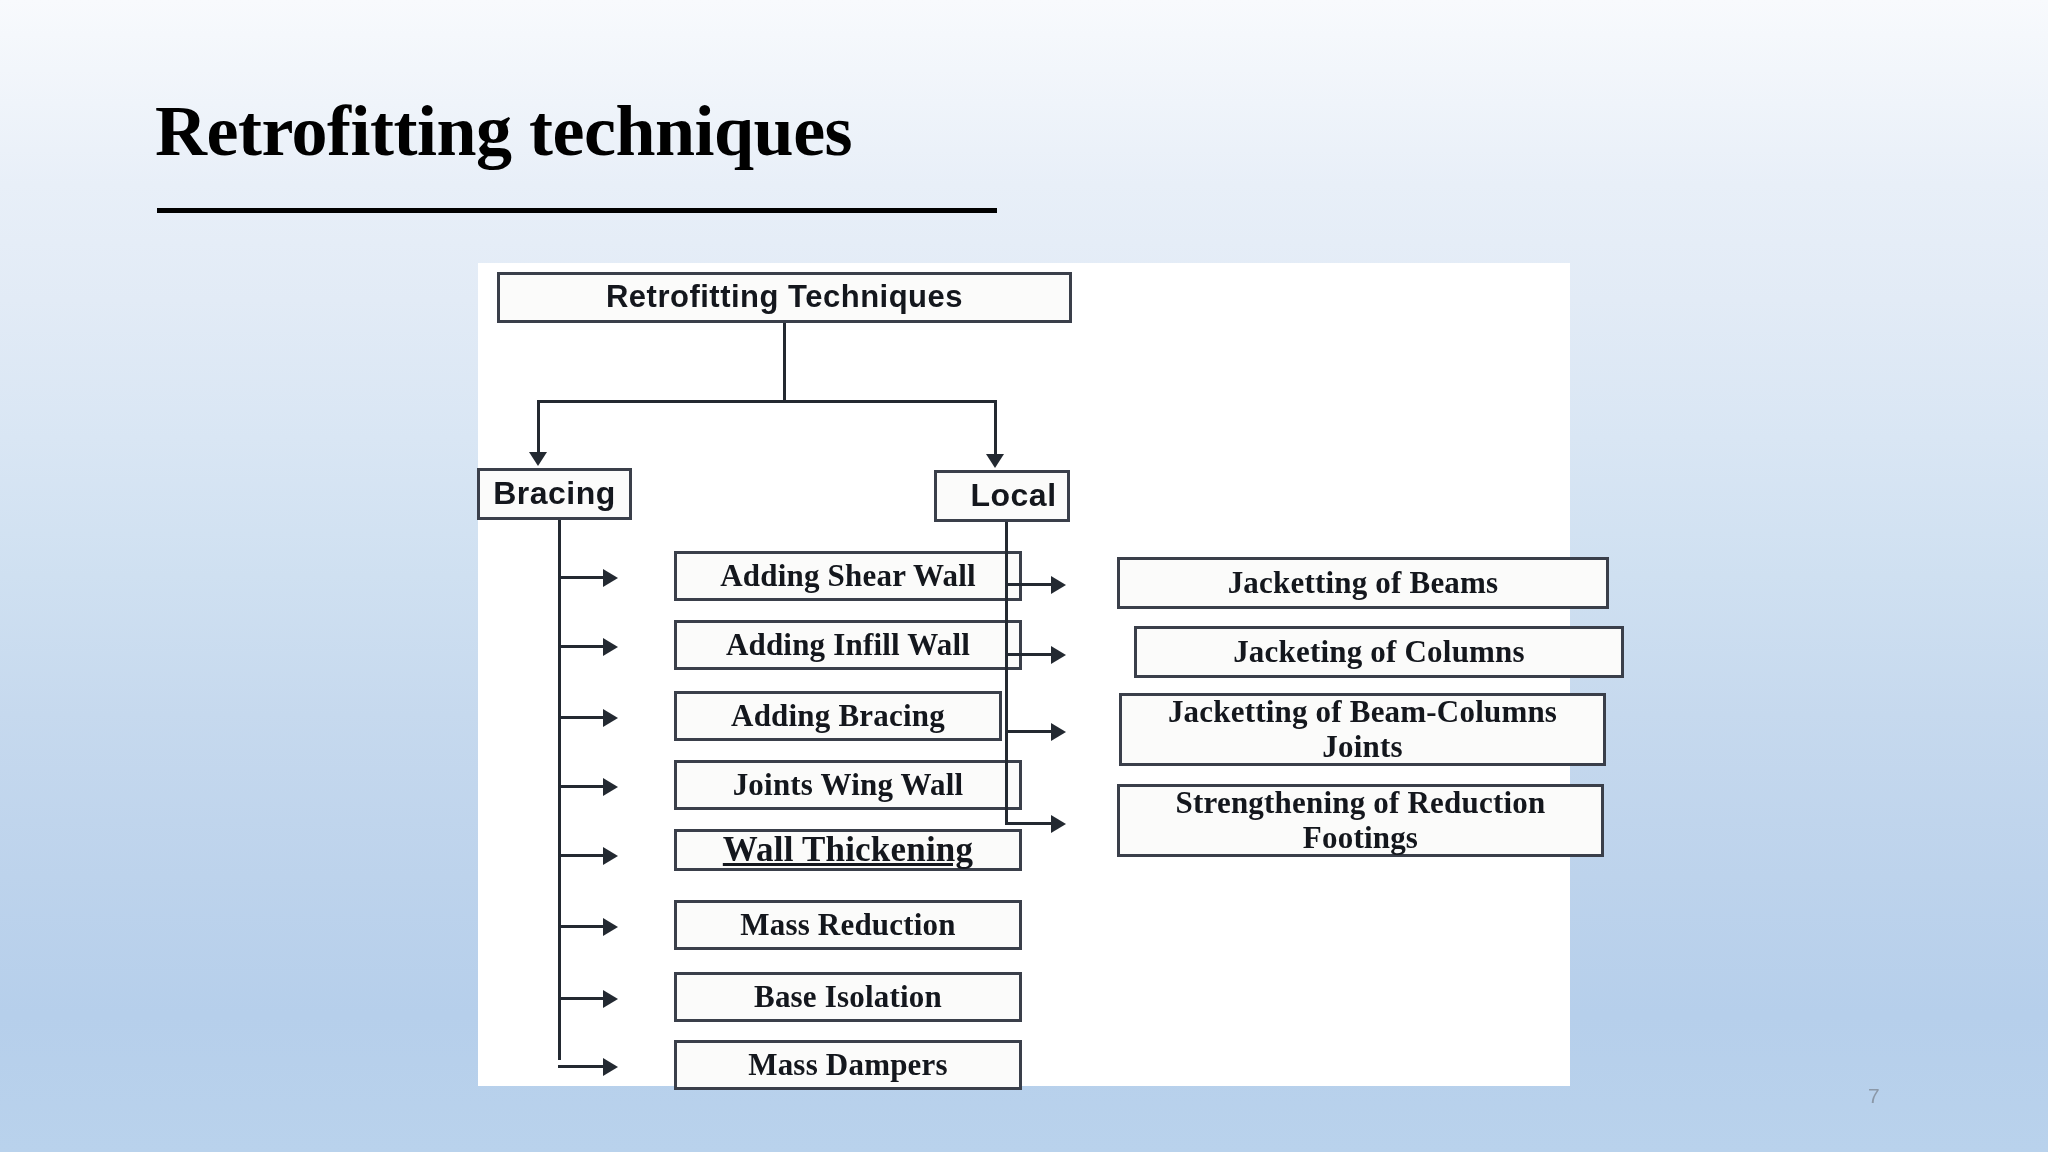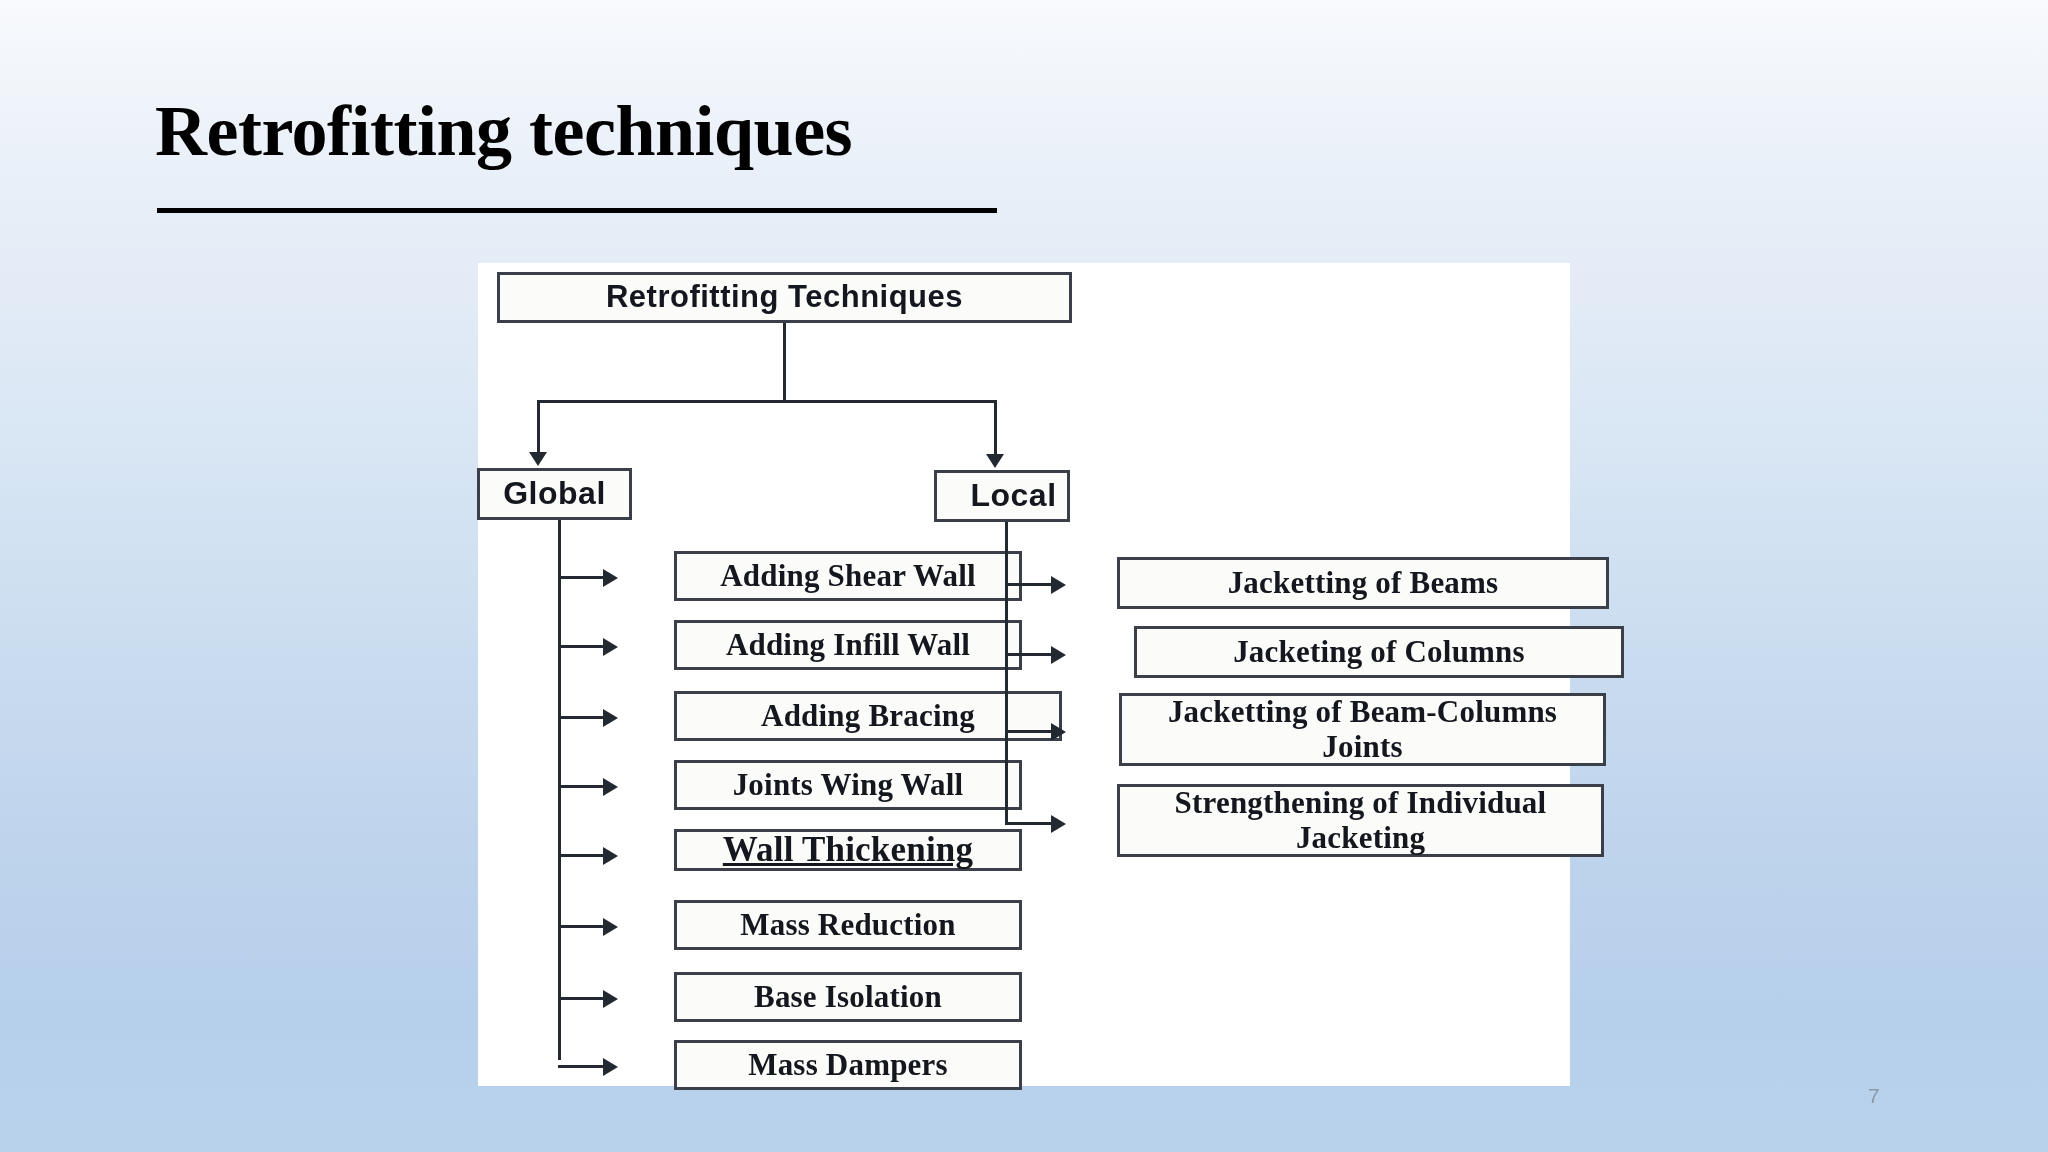--- a/index.html
+++ b/index.html
@@ -136,21 +136,21 @@
 
     <div class="hline" style="left:59px; top:137px; width:460px;"></div>
 
     <div class="vline" style="left:59px; top:137px; height:57px;"></div>
     <div class="arrow-down" style="left:51px; top:189px;"></div>
 
     <div class="vline" style="left:516px; top:137px; height:59px;"></div>
     <div class="arrow-down" style="left:508px; top:191px;"></div>
 
     <div class="dbox sans" style="left:-1px; top:205px; width:155px; height:52px; font-size:32px;">
-      <span class="txt">Global</span>
+      <span class="txt">Bracing</span>
     </div>
 
     <div class="dbox sans" style="left:456px; top:207px; width:136px; height:52px; font-size:32px;padding-left:23px;">
       <span class="txt">Local</span>
     </div>
 
     <div class="vline" style="left:80px; top:257px; height:540px;"></div>
 
     <div class="hline" style="left:80px; top:313px; width:47px;"></div>
     <div class="arrow-right" style="left:125px; top:306px;"></div>
@@ -175,21 +175,21 @@
 
     <div class="hline" style="left:80px; top:802px; width:47px;"></div>
     <div class="arrow-right" style="left:125px; top:795px;"></div>
 
     <div class="dbox serif" style="left:152px; top:288px; width:348px; height:50px; font-size:31px;">
       <span class="txt">Adding Shear Wall</span>
     </div>
     <div class="dbox serif" style="left:152px; top:357px; width:348px; height:50px; font-size:31px;">
       <span class="txt">Adding Infill Wall</span>
     </div>
-    <div class="dbox serif" style="left:152px; top:428px; width:388px; height:50px; font-size:31px;">
+    <div class="dbox serif" style="left:152px; top:428px; width:328px; height:50px; font-size:31px;">
       <span class="txt">Adding Bracing</span>
     </div>
     <div class="dbox serif" style="left:152px; top:497px; width:348px; height:50px; font-size:31px;">
       <span class="txt">Joints Wing Wall</span>
     </div>
     <div class="dbox serif" style="left:152px; top:566px; width:348px; height:42px; font-size:35px;text-decoration:underline;">
       <span class="txt">Wall Thickening</span>
     </div>
     <div class="dbox serif" style="left:152px; top:637px; width:348px; height:50px; font-size:31px;">
       <span class="txt">Mass Reduction</span>
@@ -218,20 +218,20 @@
     <div class="dbox serif" style="left:595px; top:294px; width:492px; height:52px; font-size:31px;">
       <span class="txt">Jacketting of Beams</span>
     </div>
     <div class="dbox serif" style="left:612px; top:363px; width:490px; height:52px; font-size:31px;">
       <span class="txt">Jacketing of Columns</span>
     </div>
     <div class="dbox serif" style="left:597px; top:430px; width:487px; height:73px; font-size:31px;">
       <span class="txt">Jacketting of Beam-Columns Joints</span>
     </div>
     <div class="dbox serif" style="left:595px; top:521px; width:487px; height:73px; font-size:31px;">
-      <span class="txt">Strengthening of Individual Jacketing</span>
+      <span class="txt">Strengthening of Reduction Footings</span>
     </div>
 
   </div>
 
   <div id="page-number">7</div>
 
 </div>
 
 </body></html>

